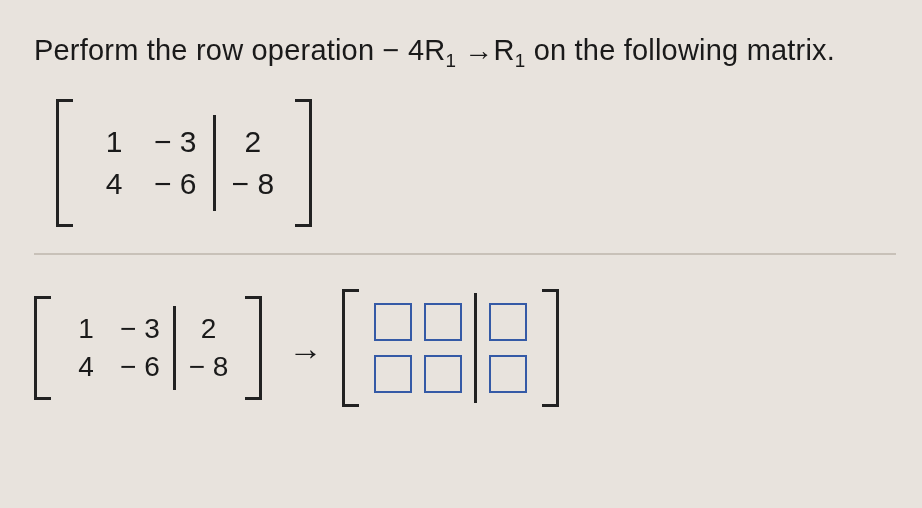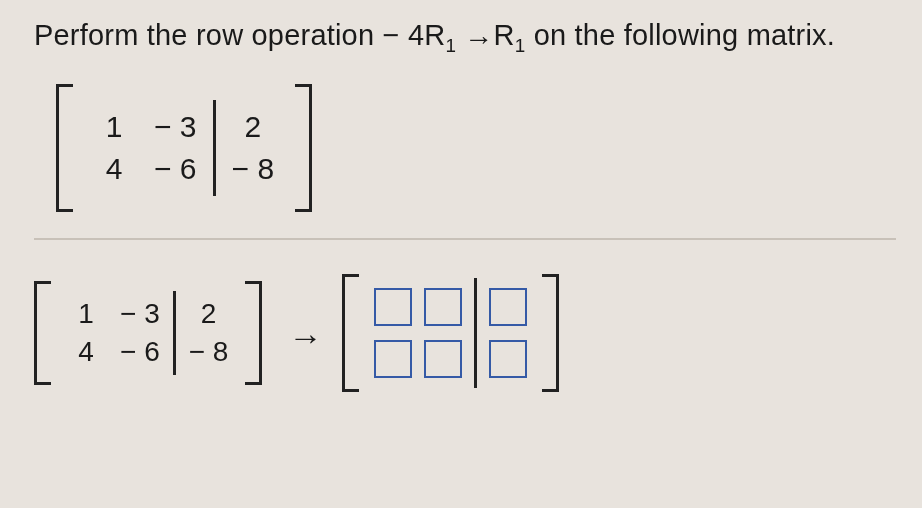--- a/index.html
+++ b/index.html
@@ -6,21 +6,21 @@
     margin: 0;
     padding: 0;
     width: 922px;
     height: 508px;
     background: #e8e3dd;
     font-family: Arial, Helvetica, sans-serif;
     color: #1a1a1a;
     overflow: hidden;
   }
   .page {
-    padding: 17px 26px 0 34px;
+    padding: 32px 26px 0 34px;
     box-sizing: border-box;
   }
   .instruction {
     font-size: 29px;
     line-height: 1.3;
     letter-spacing: 0.2px;
   }
   .instruction .sub1 {
     font-size: 0.65em;
     vertical-align: -0.35em;

